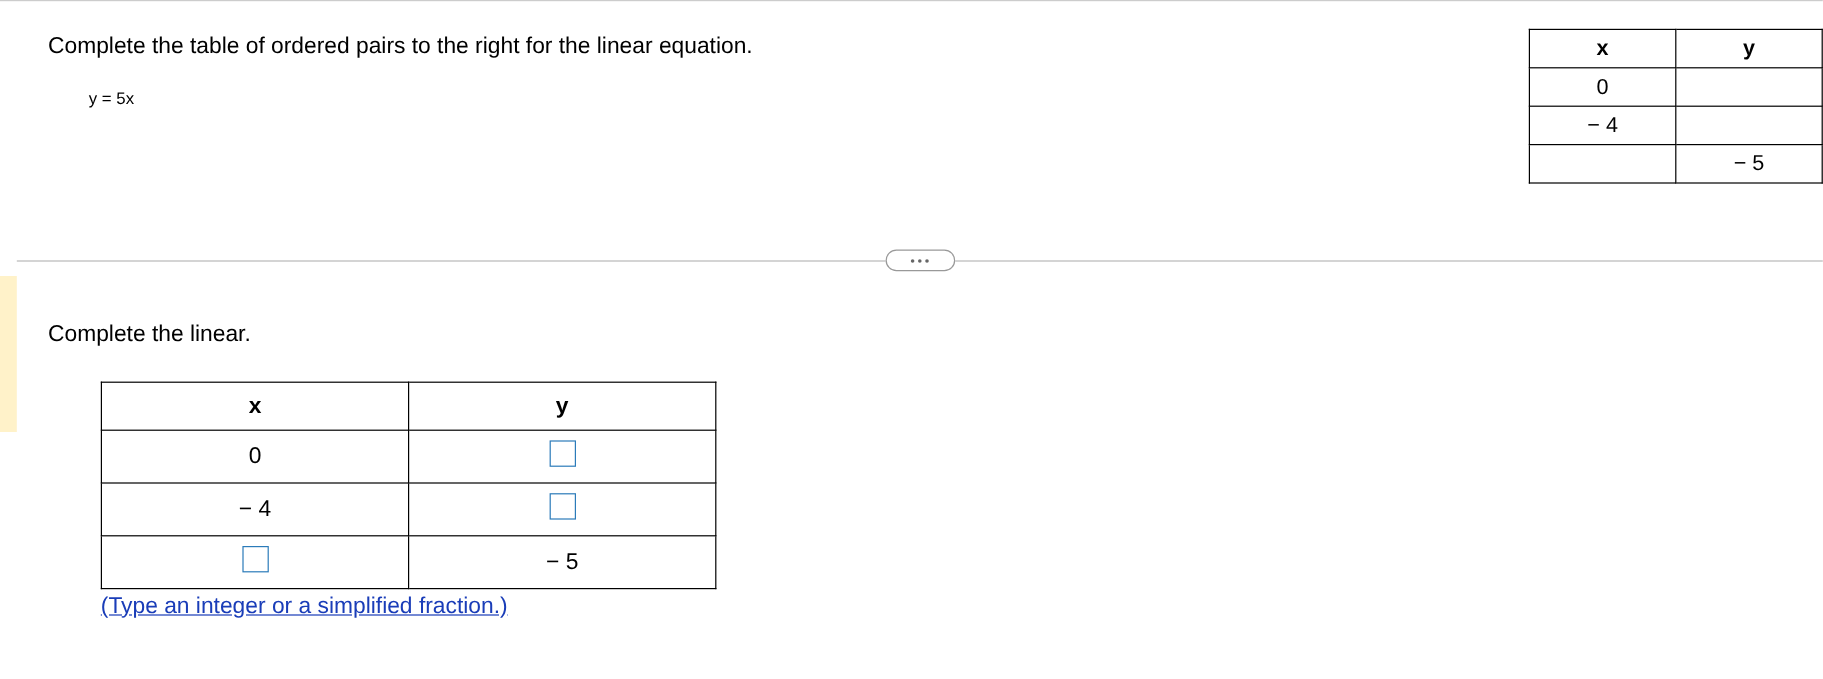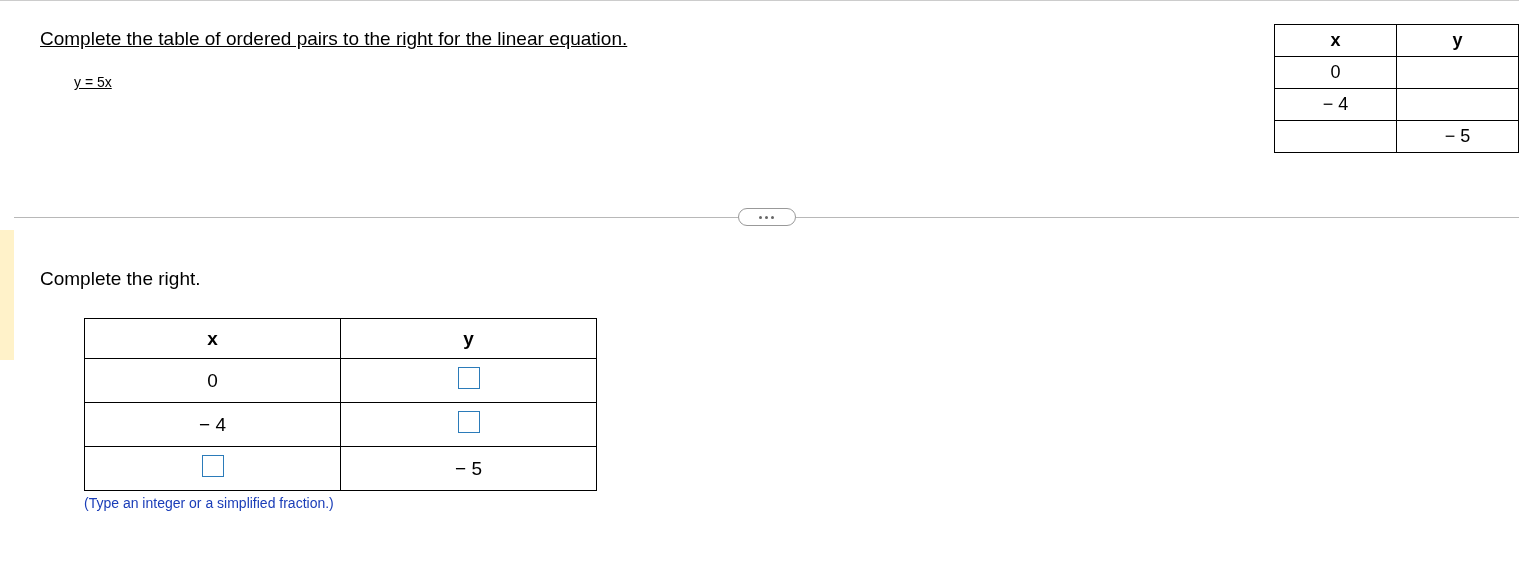--- a/index.html
+++ b/index.html
@@ -30,21 +30,20 @@
       top: 230px;
       width: 14px;
       height: 130px;
       background: #fff2c9;
     }
     .question-area {
       position: absolute;
       top: 28px;
       left: 40px;
       right: 260px;
-      text-decoration: underline;
     }
     .instruction {
       font-size: 19px;
       margin-bottom: 24px;
     }
     .equation {
       font-size: 14px;
       margin-left: 34px;
     }
     .ref-table {
@@ -126,23 +125,24 @@
       height: 40px;
     }
     .input-box {
       display: inline-block;
       width: 22px;
       height: 22px;
       border: 1px solid #2b7bb9;
       background: #fff;
     }
     .hint {
-      font-size: 14px;
+      font-size: 19px;
       color: #1a3db8;
       margin-top: 4px;
+      text-decoration: underline;
     }
   </style>
 </head>
 <body>
 
 <div class="top-border"></div>
 <div class="left-highlight"></div>
 
 <div class="question-area">
   <p class="instruction">Complete the table of ordered pairs to the right for the linear equation.</p>
@@ -174,21 +174,21 @@
   <div class="divider-line"></div>
   <div class="divider-pill">
     <span class="dot"></span>
     <span class="dot"></span>
     <span class="dot"></span>
   </div>
   <div class="divider-line"></div>
 </div>
 
 <div class="answer-area">
-  <p class="answer-prompt">Complete the right.</p>
+  <p class="answer-prompt">Complete the linear.</p>
   <div class="answer-table-wrap">
     <table class="answer-table">
       <tbody>
           <tr>
         <th>x</th>
         <th>y</th>
       </tr>
       <tr>
         <td>0</td>
         <td><span class="input-box"></span></td>

